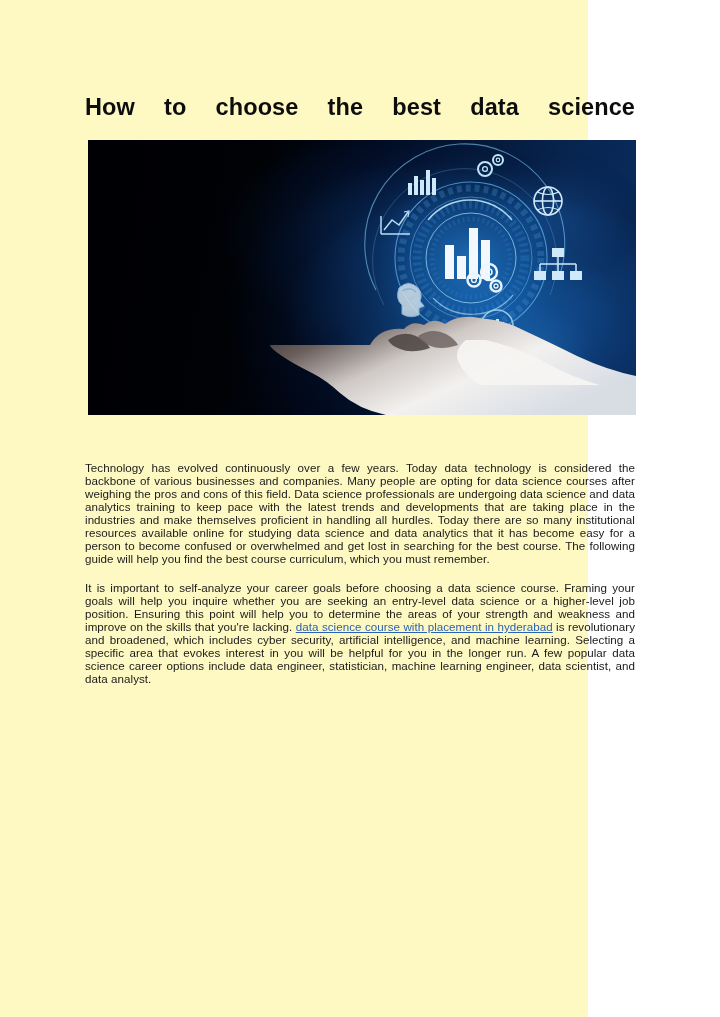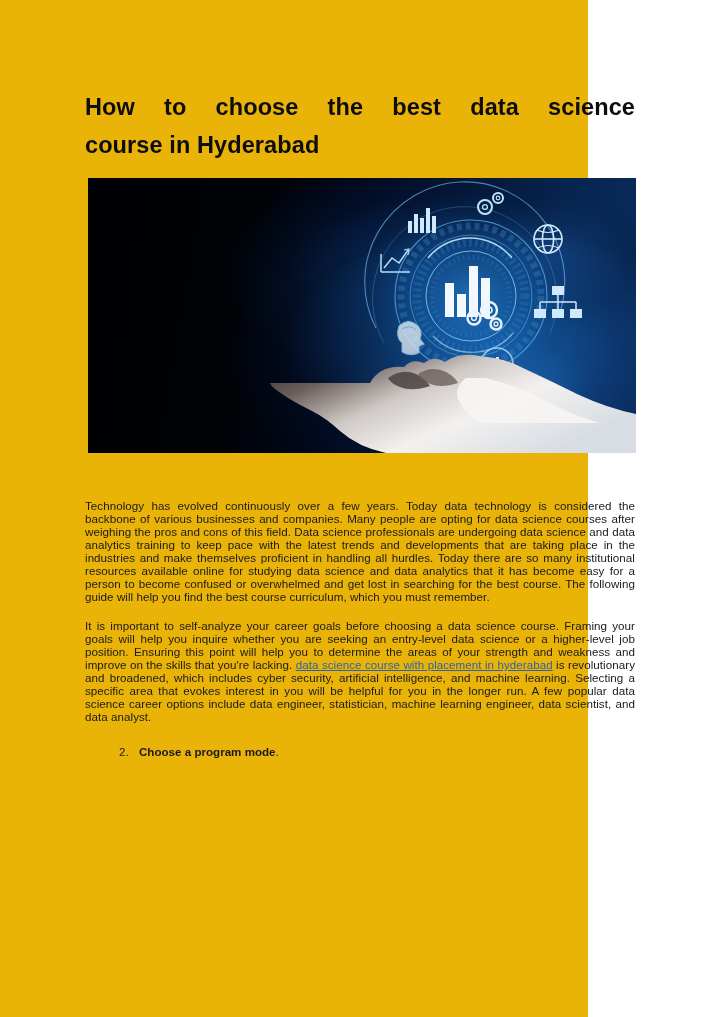--- a/index.html
+++ b/index.html
@@ -11,21 +11,21 @@
     width: 720px;
     height: 1017px;
     font-family: "Liberation Sans", sans-serif;
     color: #111111;
     overflow: hidden;
   }
   .page {
     position: relative;
     width: 588px;
     height: 1017px;
-    background: #eab308;
+    background: #fef9c3;
   }
   .content {
     position: absolute;
     left: 85px;
     top: 88px;
     width: 550px;
   }
 
   
   .doc-title {
@@ -113,21 +113,20 @@
   }
 </style>
 </head>
 <body>
 
 <div class="page">
   <div class="content">
 
     <h1 class="doc-title">
       <span class="t-line1">How to choose the best data science</span>
-      <span class="t-line2">course in Hyderabad</span>
     </h1>
 
     <div class="hero">
       <div class="hero-bg"></div>
       <div class="hero-glow-a"></div>
       <div class="hero-glow-b"></div>
 
       <svg class="hud" viewBox="0 0 548 275">
         <defs>
           <radialGradient id="ringGlow" cx="50%" cy="50%" r="50%">
@@ -257,18 +256,15 @@
         <path d="M 330 196 q 14 -9 28 -2 q 9 5 12 11 q -18 6 -30 0 q -8 -4 -10 -9 z" fill="#6a5f5b" opacity="0.8"></path>
         <path d="M 398 200 q 34 8 62 24 q 26 14 52 21 l -120 0 q -16 -10 -22 -24 q -4 -12 8 -21 z" fill="#f5f4f2" opacity="0.95"></path>
       </svg>
     </div>
 
     <p class="body-text para-1">Technology has evolved continuously over a few years. Today data technology is considered the backbone of various businesses and companies. Many people are opting for data science courses after weighing the pros and cons of this field. Data science professionals are undergoing data science and data analytics training to keep pace with the latest trends and developments that are taking place in the industries and make themselves proficient in handling all hurdles. Today there are so many institutional resources available online for studying data science and data analytics that it has become easy for a person to become confused or overwhelmed and get lost in searching for the best course. The following guide will help you find the best course curriculum, which you must remember.</p>
 
 
     <p class="body-text para-2"><span> It is important to self-analyze your career goals before choosing a data science course. Framing your goals will help you inquire whether you are seeking an entry-level data science or a higher-level job position. Ensuring this point will help you to determine the areas of your strength and weakness and improve on the skills that you're lacking. </span><a class="inline-link" href="#">data science course with placement in hyderabad</a><span> is revolutionary and broadened, which includes cyber security, artificial intelligence, and machine learning. Selecting a specific area that evokes interest in you will be helpful for you in the longer run. A few popular data science career options include data engineer, statistician, machine learning engineer, data scientist, and data analyst.</span></p>
 
-    <div class="list-heading">
-      <span class="num">2.</span><span class="ltxt">Choose a program mode</span><span class="dot">.</span>
-    </div>
 
   </div>
 </div>
 
 </body></html>

